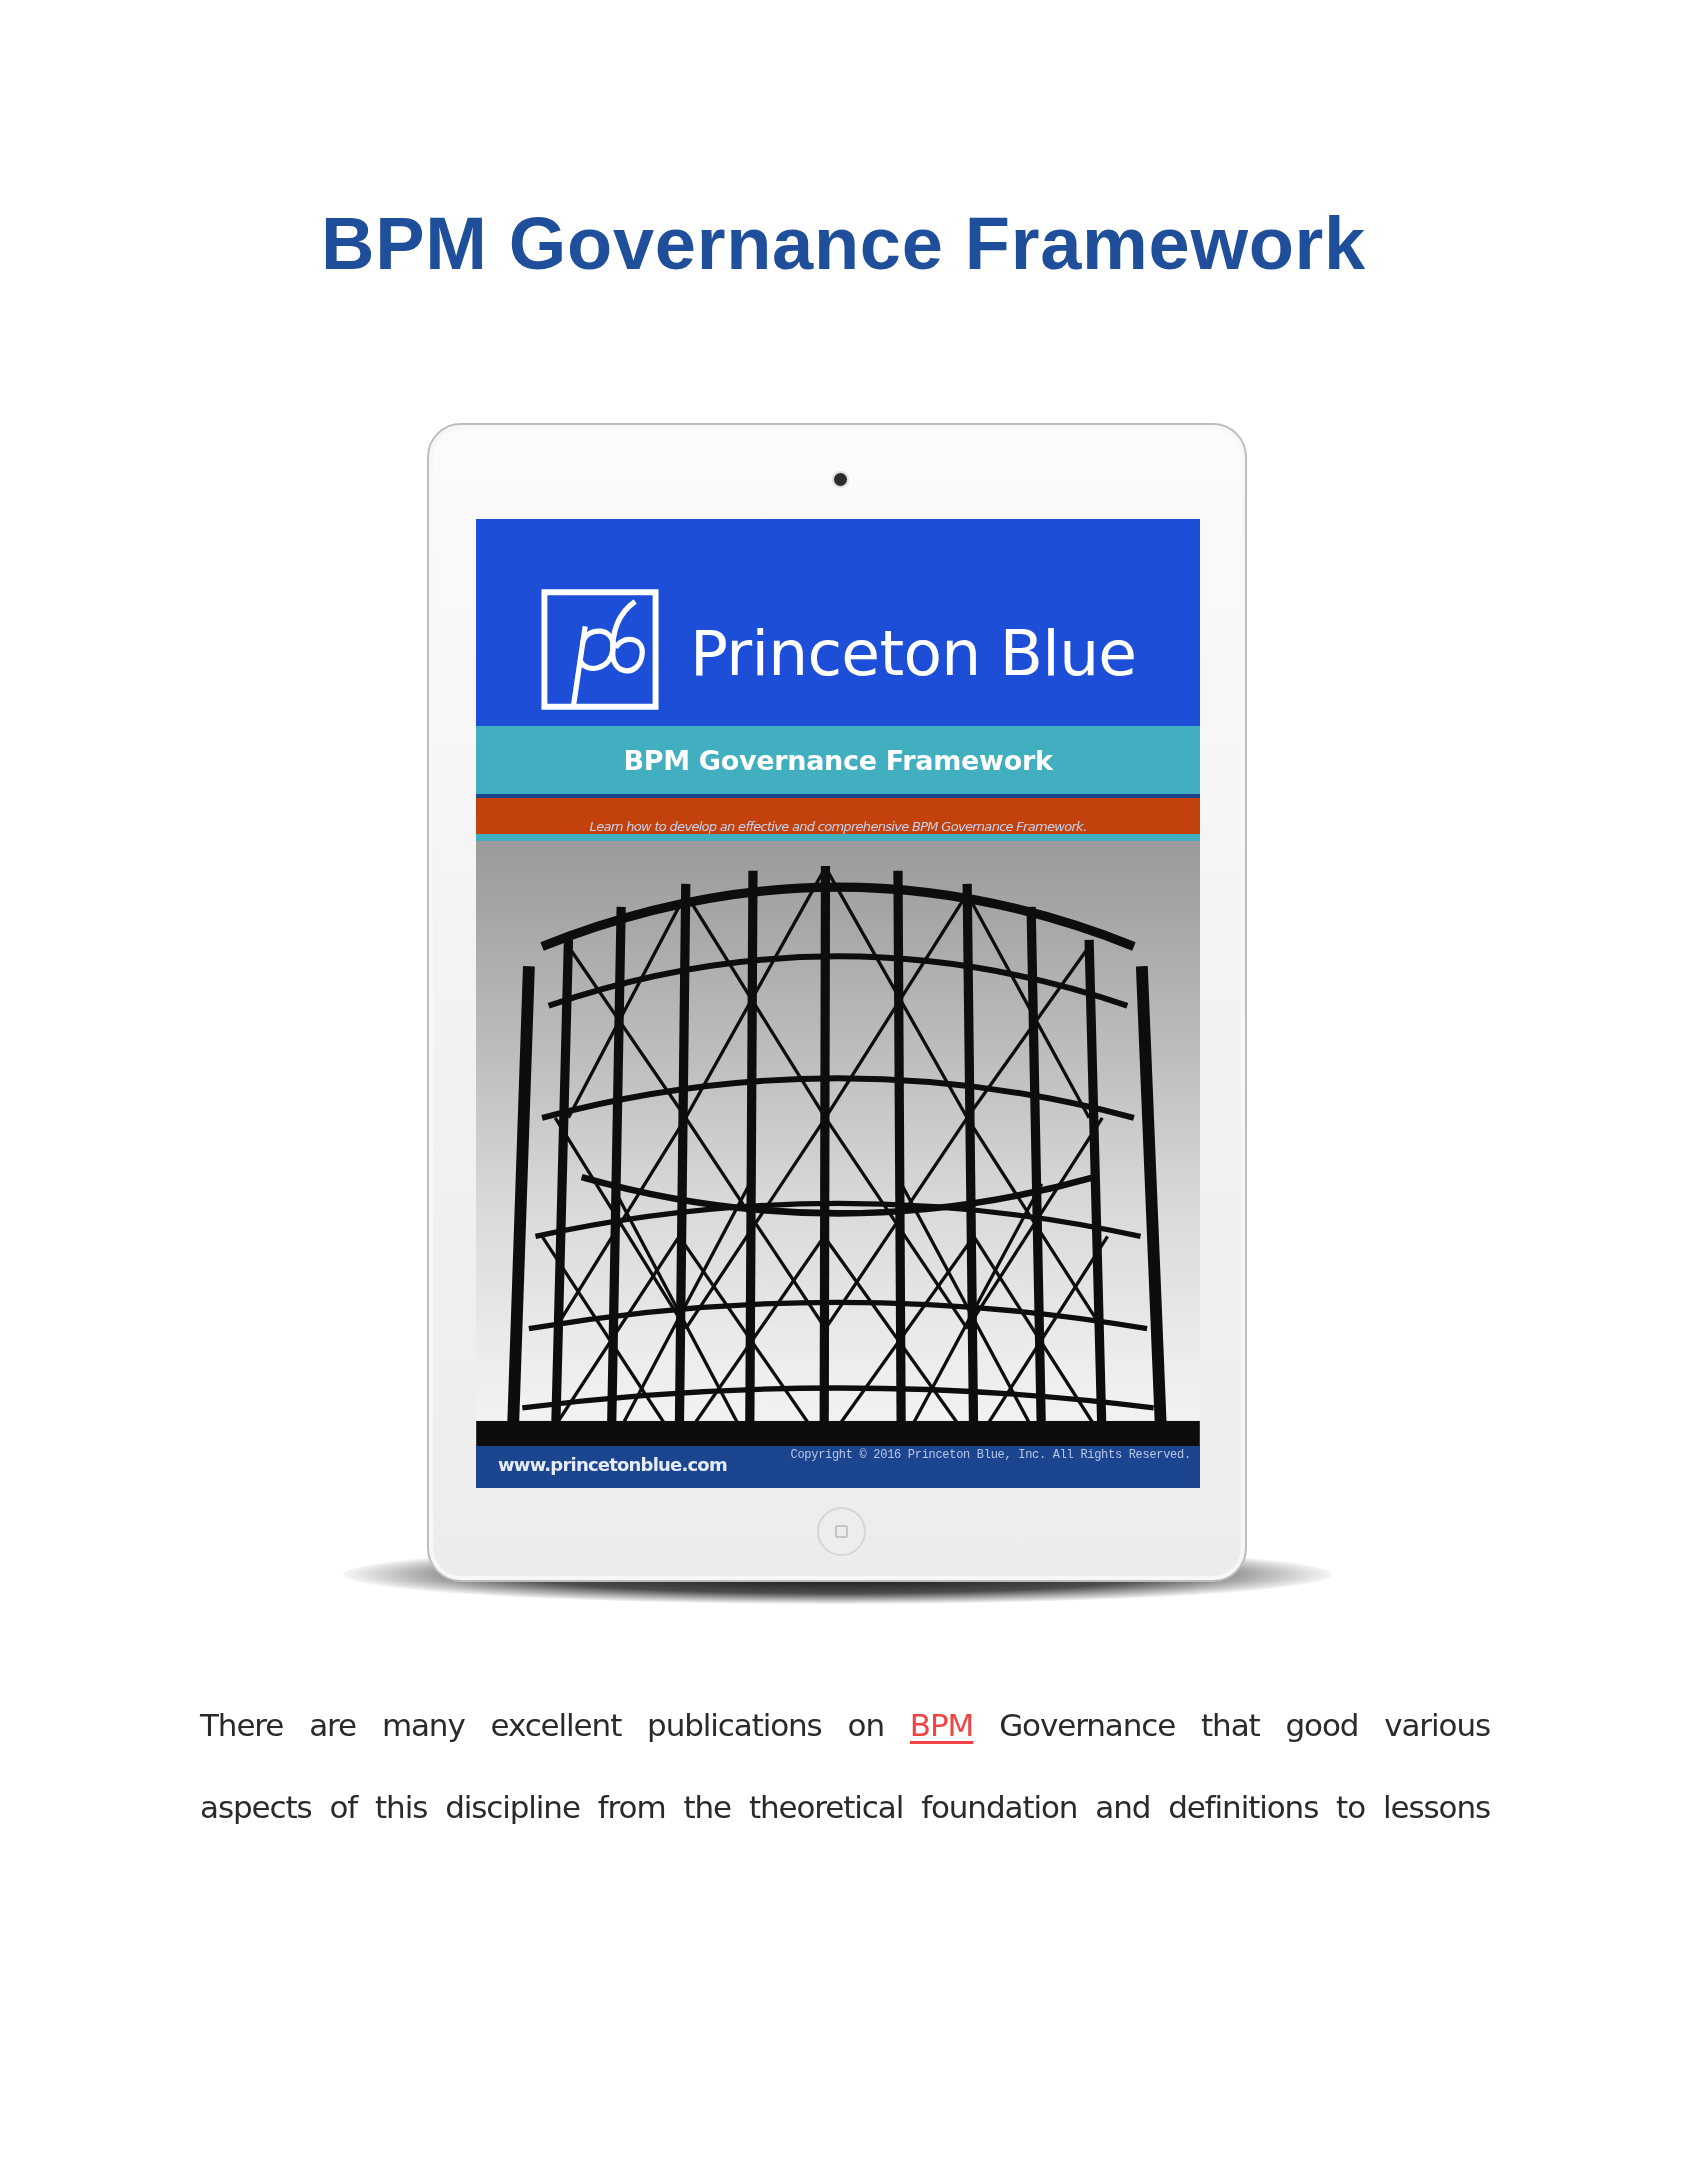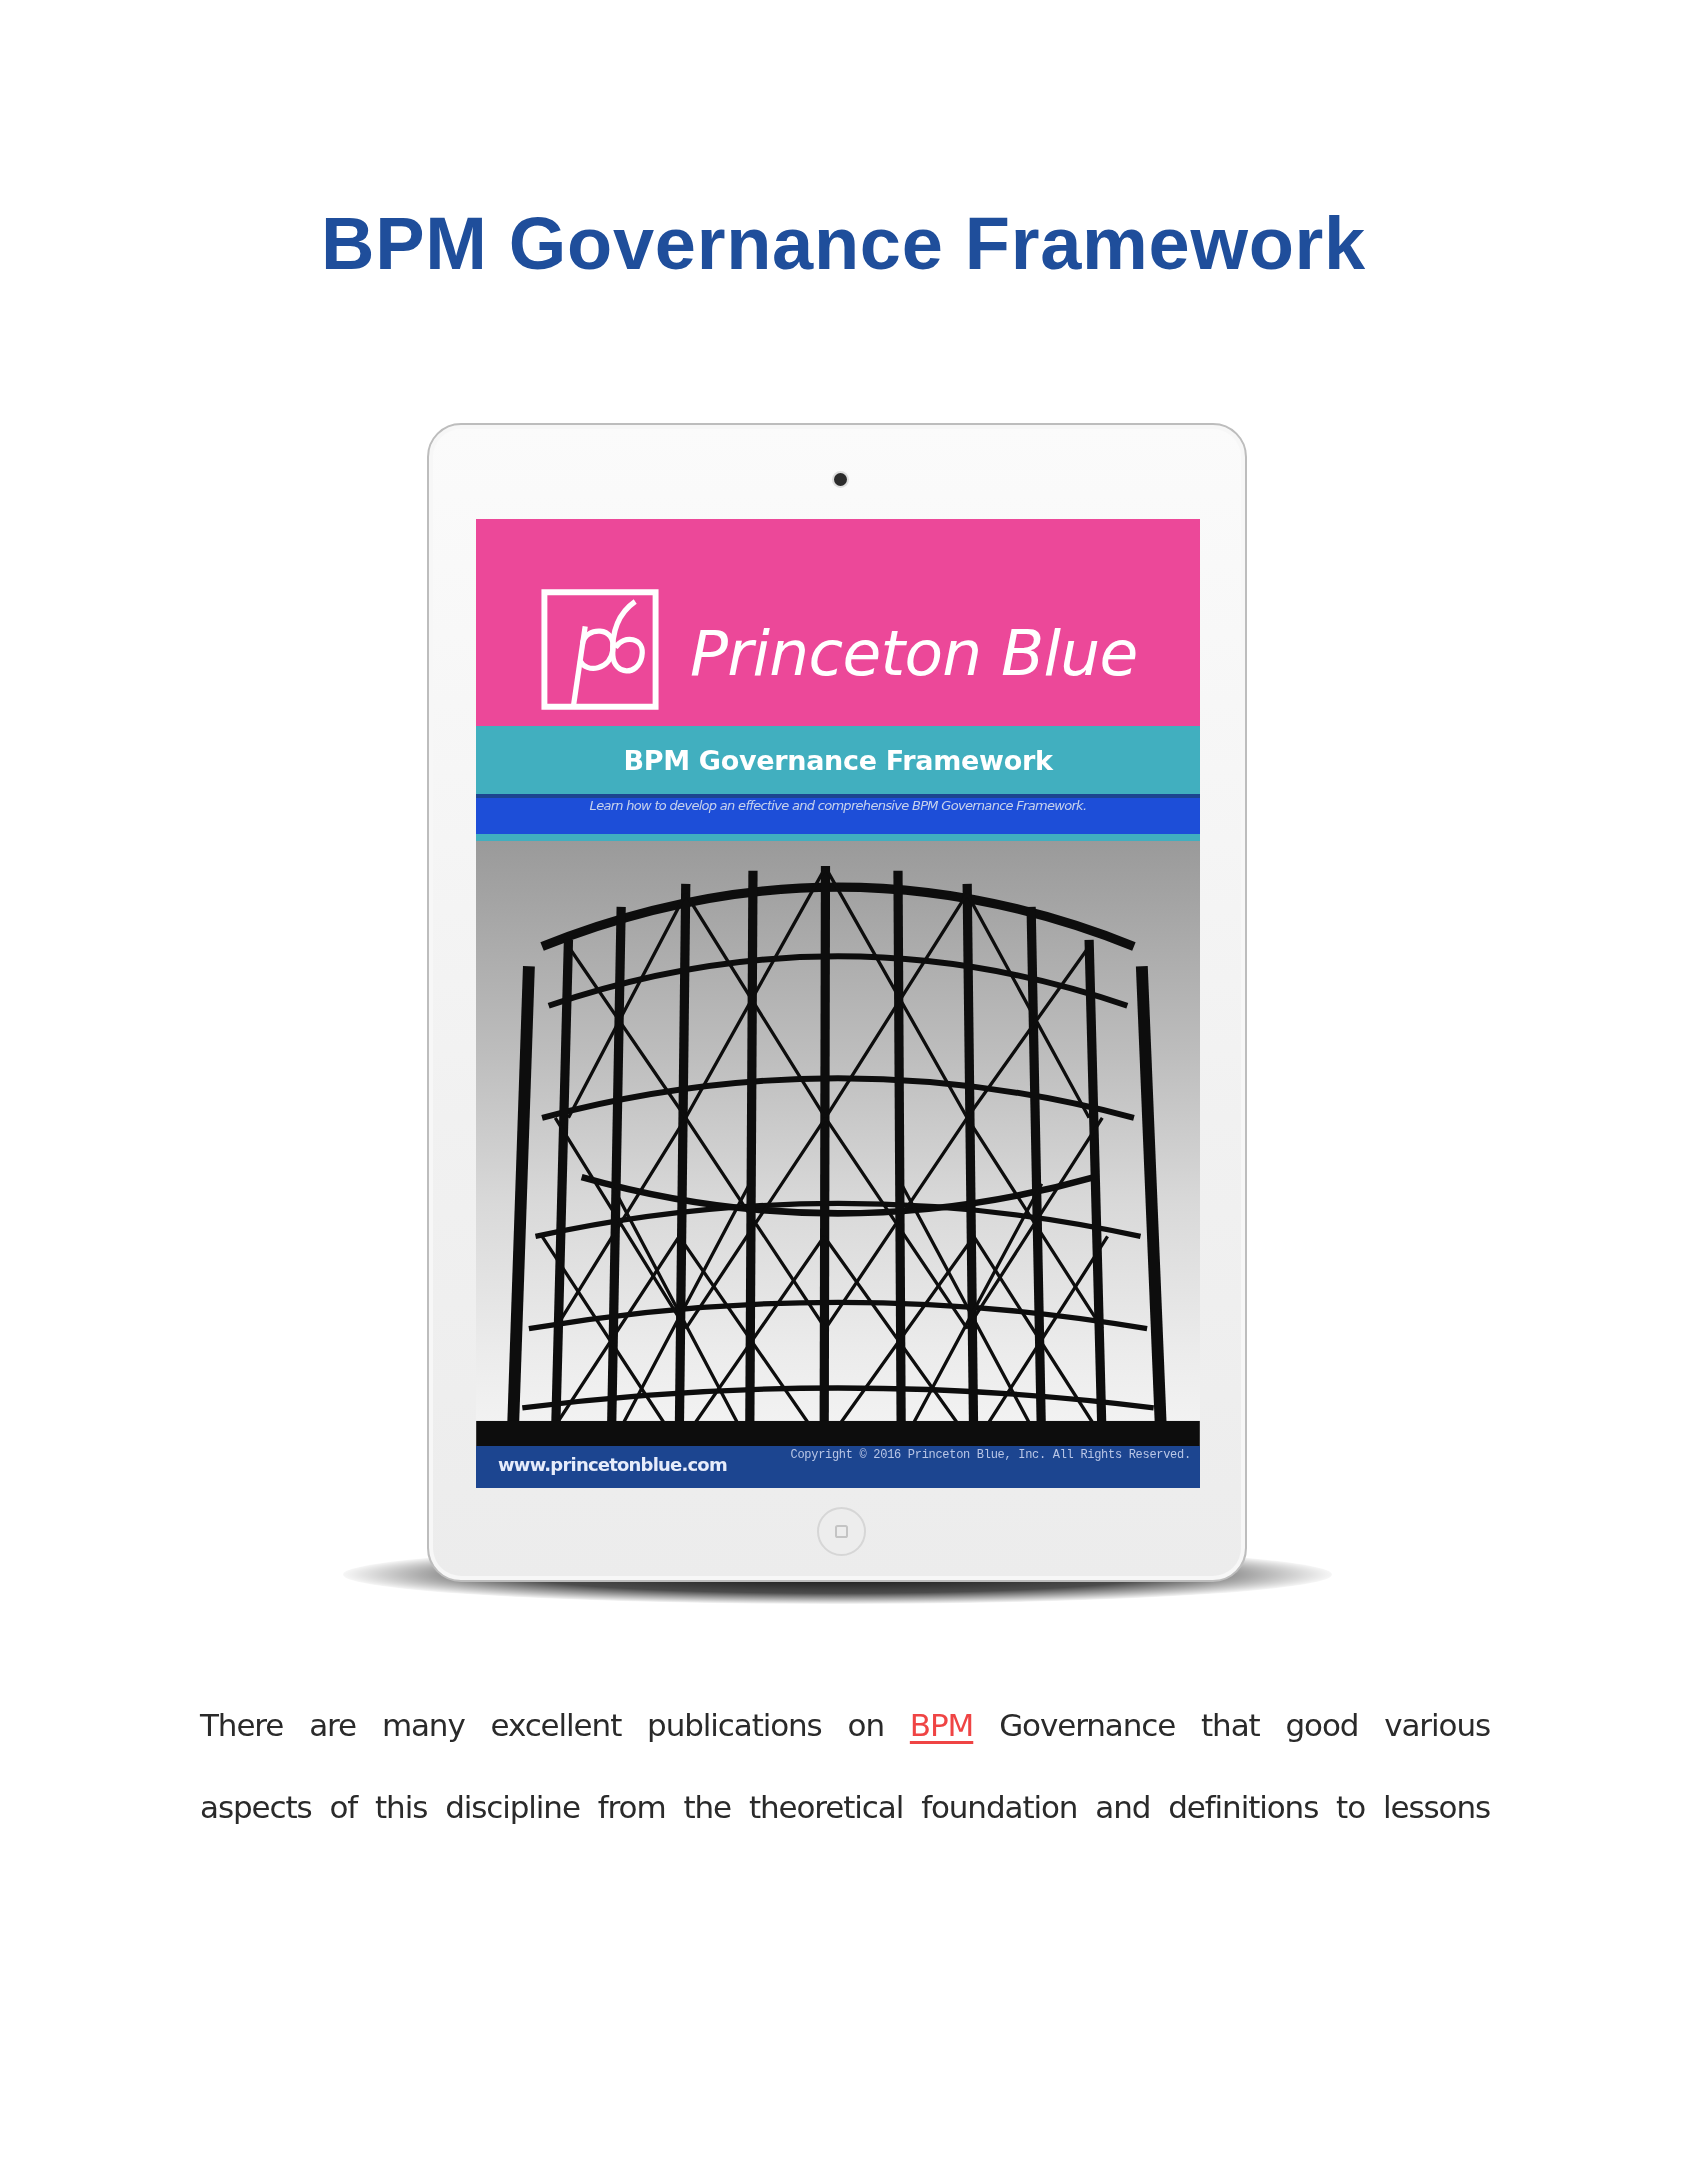--- a/index.html
+++ b/index.html
@@ -21,32 +21,32 @@
             border: 2px solid #bdbdbd; box-shadow: inset 0 0 0 4px #f7f7f7; }
   .camera { position: absolute; left: 834px; top: 473px; width: 13px; height: 13px; border-radius: 50%;
             background: #2b2b2b; box-shadow: 0 0 0 2px #dedede; }
   .home-button { position: absolute; left: 817px; top: 1507px; width: 49px; height: 49px; border-radius: 50%;
                  border: 2px solid #d6d6d6; box-sizing: border-box; background: #ededed;
                  display: flex; align-items: center; justify-content: center; }
   .home-glyph { width: 13px; height: 13px; border: 2px solid #c4c4c4; border-radius: 2.6px; box-sizing: border-box; }
 
   .screen { position: absolute; left: 476px; top: 519px; width: 724px; height: 969px; overflow: hidden;
             background: #1c4590; }
-  .hdr { position: absolute; left: 0; top: 0; width: 100%; height: 207px; background: #ec4899; font-style: italic; }
+  .hdr { position: absolute; left: 0; top: 0; width: 100%; height: 207px; background: #1d4ed8; }
   .logo-box { position: absolute; left: 63px; top: 68px; width: 122px; height: 125px; }
   .brand-name { position: absolute; left: 214px; top: 99px; font-family: "DejaVu Sans", sans-serif;
                 font-weight: normal; font-size: 63px; color: #ffffff; letter-spacing: -0.7px; line-height: 72px; }
   .tagline { position: absolute; right: 10.5px; top: 223px; font-family: "DejaVu Sans", sans-serif; font-weight: bold;
              font-size: 20px; color: #e8eefc; letter-spacing: -0.8px; line-height: 24px; }
   .teal-band { position: absolute; left: 0; top: 207px; width: 100%; height: 68px; background: #41afbf;
                display: flex; align-items: center; justify-content: center; }
   .teal-title { font-family: "DejaVu Sans", sans-serif; font-weight: bold; font-size: 27px; color: #ffffff;
                 letter-spacing: -0.3px; }
-  .sub-band { position: absolute; left: 0; top: 279px; width: 100%; height: 36px; background: #1d4ed8;
-              display: flex; align-items: flex-start; justify-content: center; }
+  .sub-band { position: absolute; left: 0; top: 279px; width: 100%; height: 36px; background: #c2410c;
+              display: flex; align-items: flex-end; justify-content: center; }
   .sub-text { font-family: "DejaVu Sans", sans-serif; font-style: italic; font-size: 13px; color: #c7d2ec;
               letter-spacing: -0.7px; }
   .teal-line { position: absolute; left: 0; top: 315px; width: 100%; height: 6.6px; background: #41afbf; }
 
   .photo { position: absolute; left: 0; top: 322px; width: 100%; height: 605px;
            background: linear-gradient(180deg, #9a9a9a 0%, #bdbdbd 35%, #d9d9d9 60%, #ececec 85%, #f4f4f4 100%); }
   .photo svg { position: absolute; left: 0; top: 0; }
 
   .footer-band { position: absolute; left: 0; top: 927px; width: 100%; height: 43px; background: #1c4590; }
   .site-url { position: absolute; left: 22px; top: 8px; font-family: "DejaVu Sans", sans-serif; font-weight: bold;

